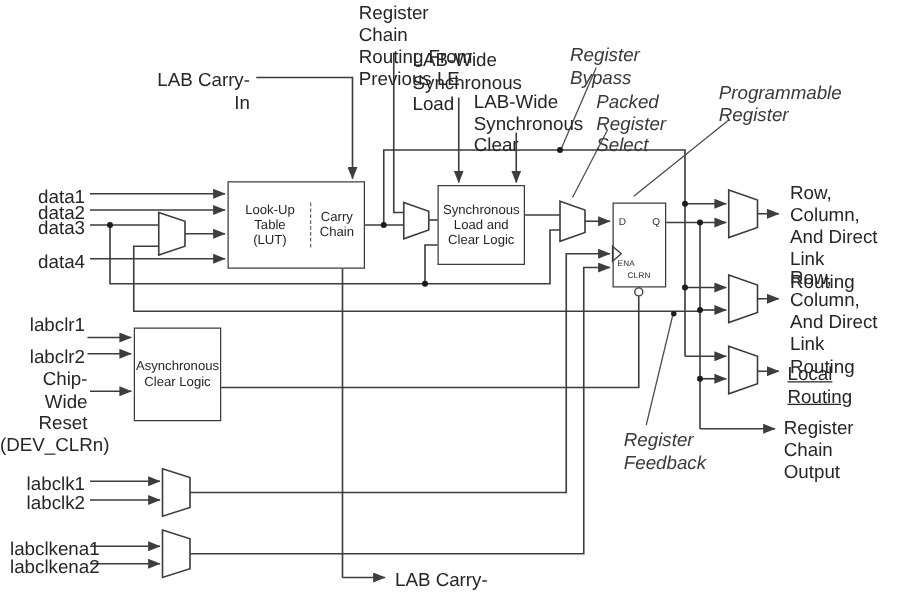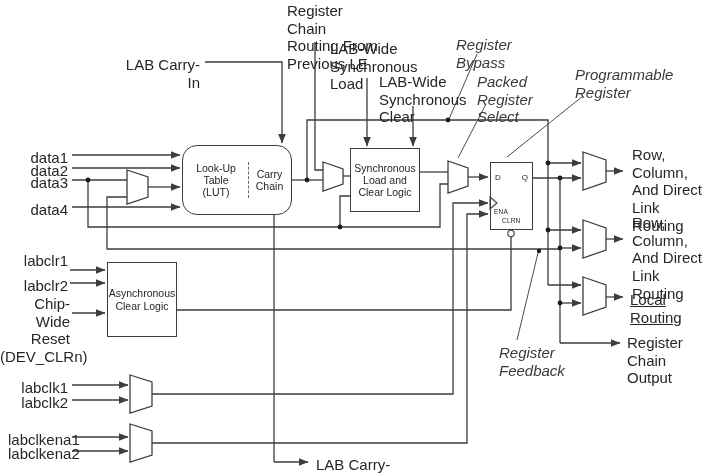--- a/index.html
+++ b/index.html
@@ -7,21 +7,21 @@
        font-family:"Liberation Sans",sans-serif;}
   #wiring{position:absolute;left:0;top:0;}
   .lbl{position:absolute;font-size:15px;line-height:1.18;color:#262626;white-space:pre-line;}
   .r{text-align:right;}
   .c{text-align:left;}
   .it{font-style:italic;color:#3a3a3a;}
   .box{position:absolute;border:1.4px solid #3d3d3d;background:transparent;
        display:flex;align-items:center;justify-content:center;text-align:center;
        font-size:10.5px;line-height:1.16;color:#262626;white-space:pre-line;box-sizing:border-box;}
   .dashedbox{position:absolute;border:1.3px dashed #5b9fc4;background:transparent;box-sizing:border-box;}
-  .lutwrap{padding:16px;border-radius:15px;}
+  .lutwrap{padding:16px;}
   .lutcell{flex:none;display:flex;align-items:center;justify-content:center;height:100%;
            text-align:center;white-space:pre-line;box-sizing:border-box;}
   .regtxt{position:absolute;font-size:8px;color:#262626;}
   .regsmall{position:absolute;font-size:6.5px;color:#262626;letter-spacing:.2px;}
 </style>
 </head>
 <body>
 
 <div id="fig">
 

